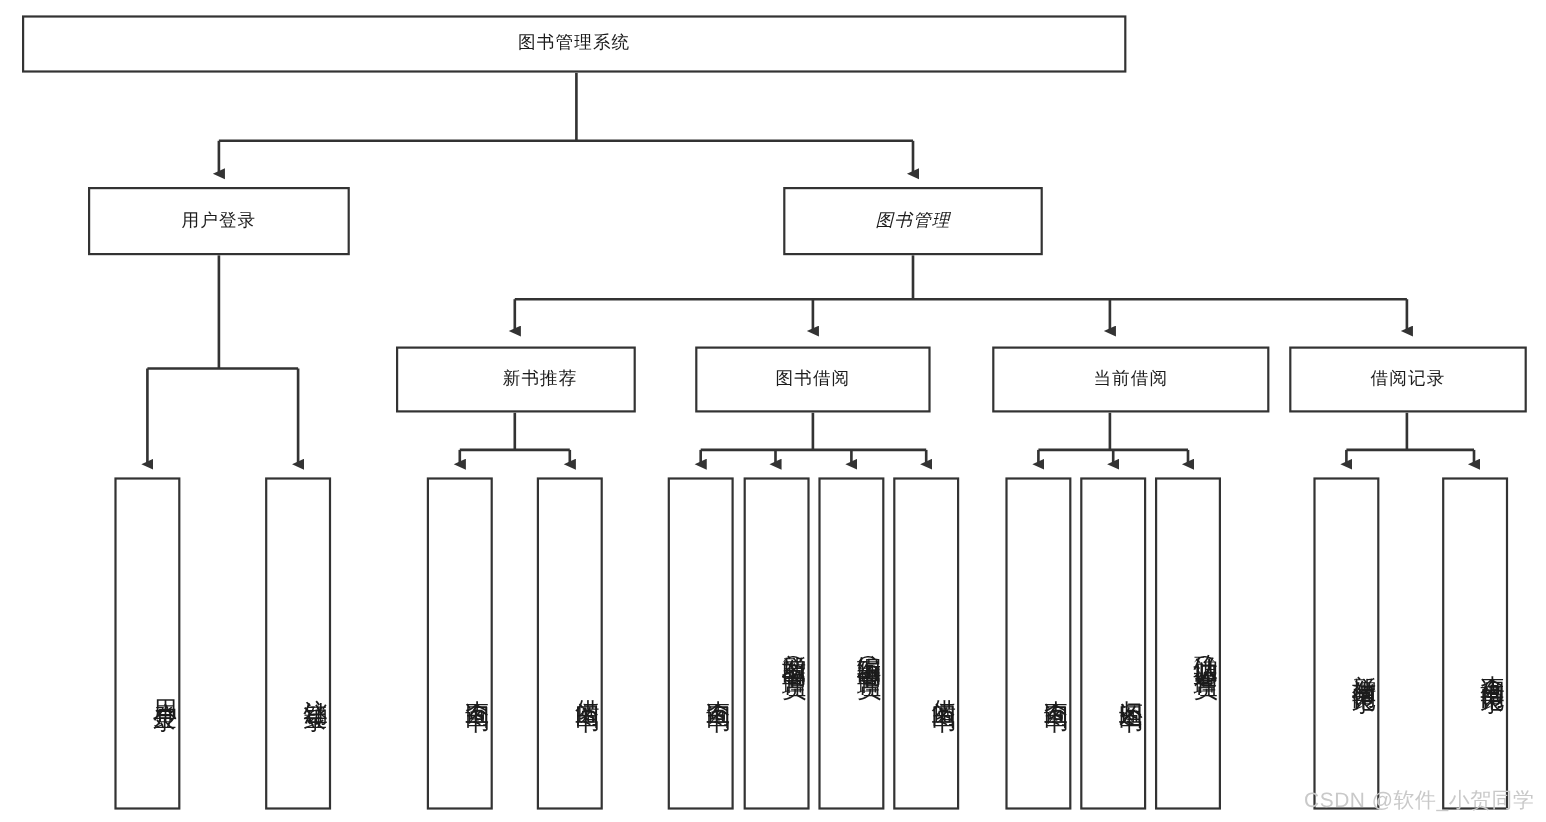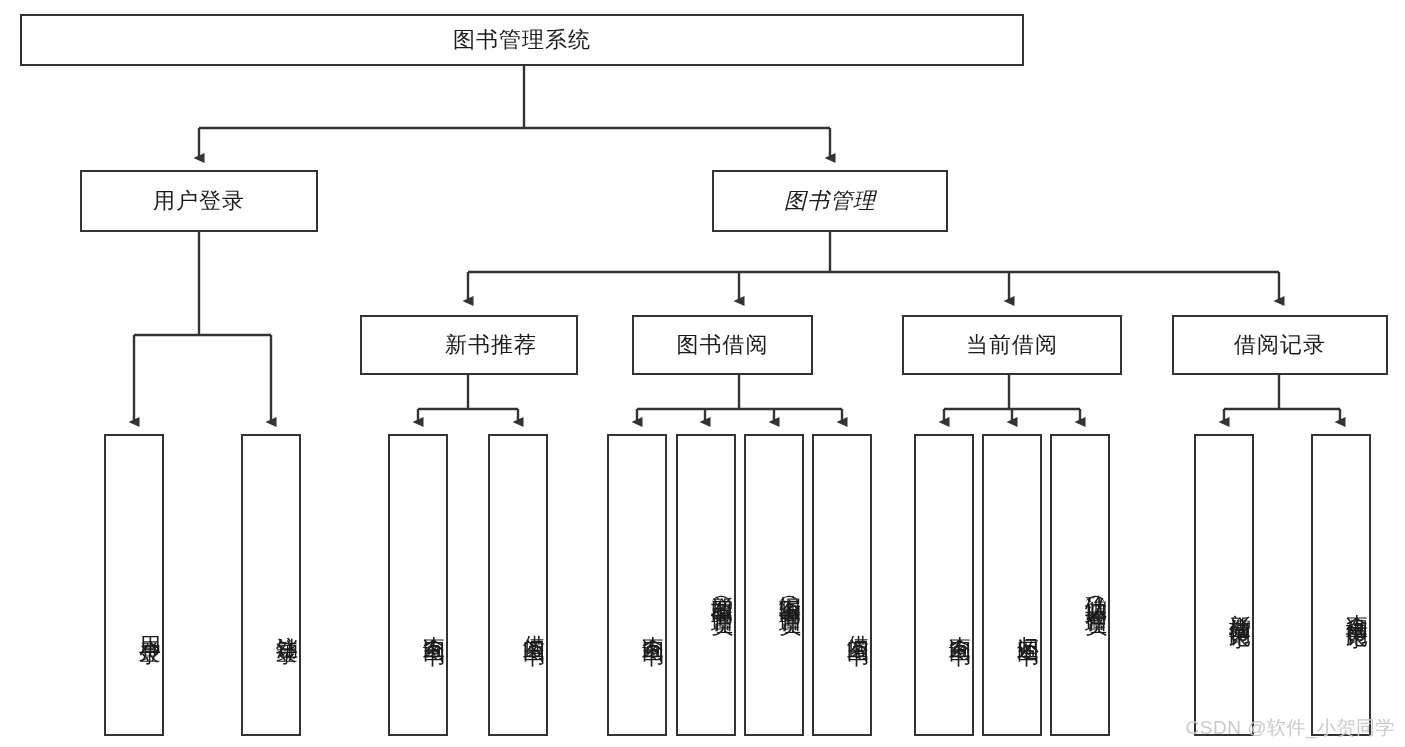--- a/index.html
+++ b/index.html
@@ -29,21 +29,21 @@
     position: absolute;
     box-sizing: border-box;
     border: 2px solid #333333;
     background: #ffffff;
     display: flex;
     align-items: center;
     justify-content: center;
     color: #1b1b1b;
   }
   .node-h {
-    font-size: 22px;
+    font-size: 16px;
     letter-spacing: 1px;
     line-height: 1.1;
     white-space: nowrap;
   }
   .node-v {
     writing-mode: vertical-rl;
     text-orientation: upright;
     font-size: 22px;
     letter-spacing: 3px;
     line-height: 1.05;
@@ -126,24 +126,24 @@
   <div class="node node-h" style="left:80px; top:170px; width:238px; height:62px;">
     <span>用户登录</span>
   </div>
   <div class="node node-h" style="left:712px; top:170px; width:236px; height:62px;font-style:italic;">
     <span>图书管理</span>
   </div>
 
   <div class="node node-h" style="left:360px; top:315px; width:218px; height:60px;padding-left:44px;">
     <span>新书推荐</span>
   </div>
-  <div class="node node-h" style="left:632px; top:315px; width:181px; height:60px;">
+  <div class="node node-h" style="left:632px; top:315px; width:214px; height:60px;">
     <span>图书借阅</span>
   </div>
-  <div class="node node-h" style="left:902px; top:315px; width:220px; height:60px;align-items:center;">
+  <div class="node node-h" style="left:902px; top:315px; width:252px; height:60px;align-items:center;">
     <span>当前借阅</span>
   </div>
   <div class="node node-h" style="left:1172px; top:315px; width:216px; height:60px;font-family:Liberation Serif, serif;">
     <span>借阅记录</span>
   </div>
 
   <div class="node node-v" style="left:104px; top:434px; width:60px; height:302px; padding-top:78px;">
     <span>用户登录</span>
   </div>
   <div class="node node-v" style="left:241px; top:434px; width:60px; height:302px; padding-top:78px;">

